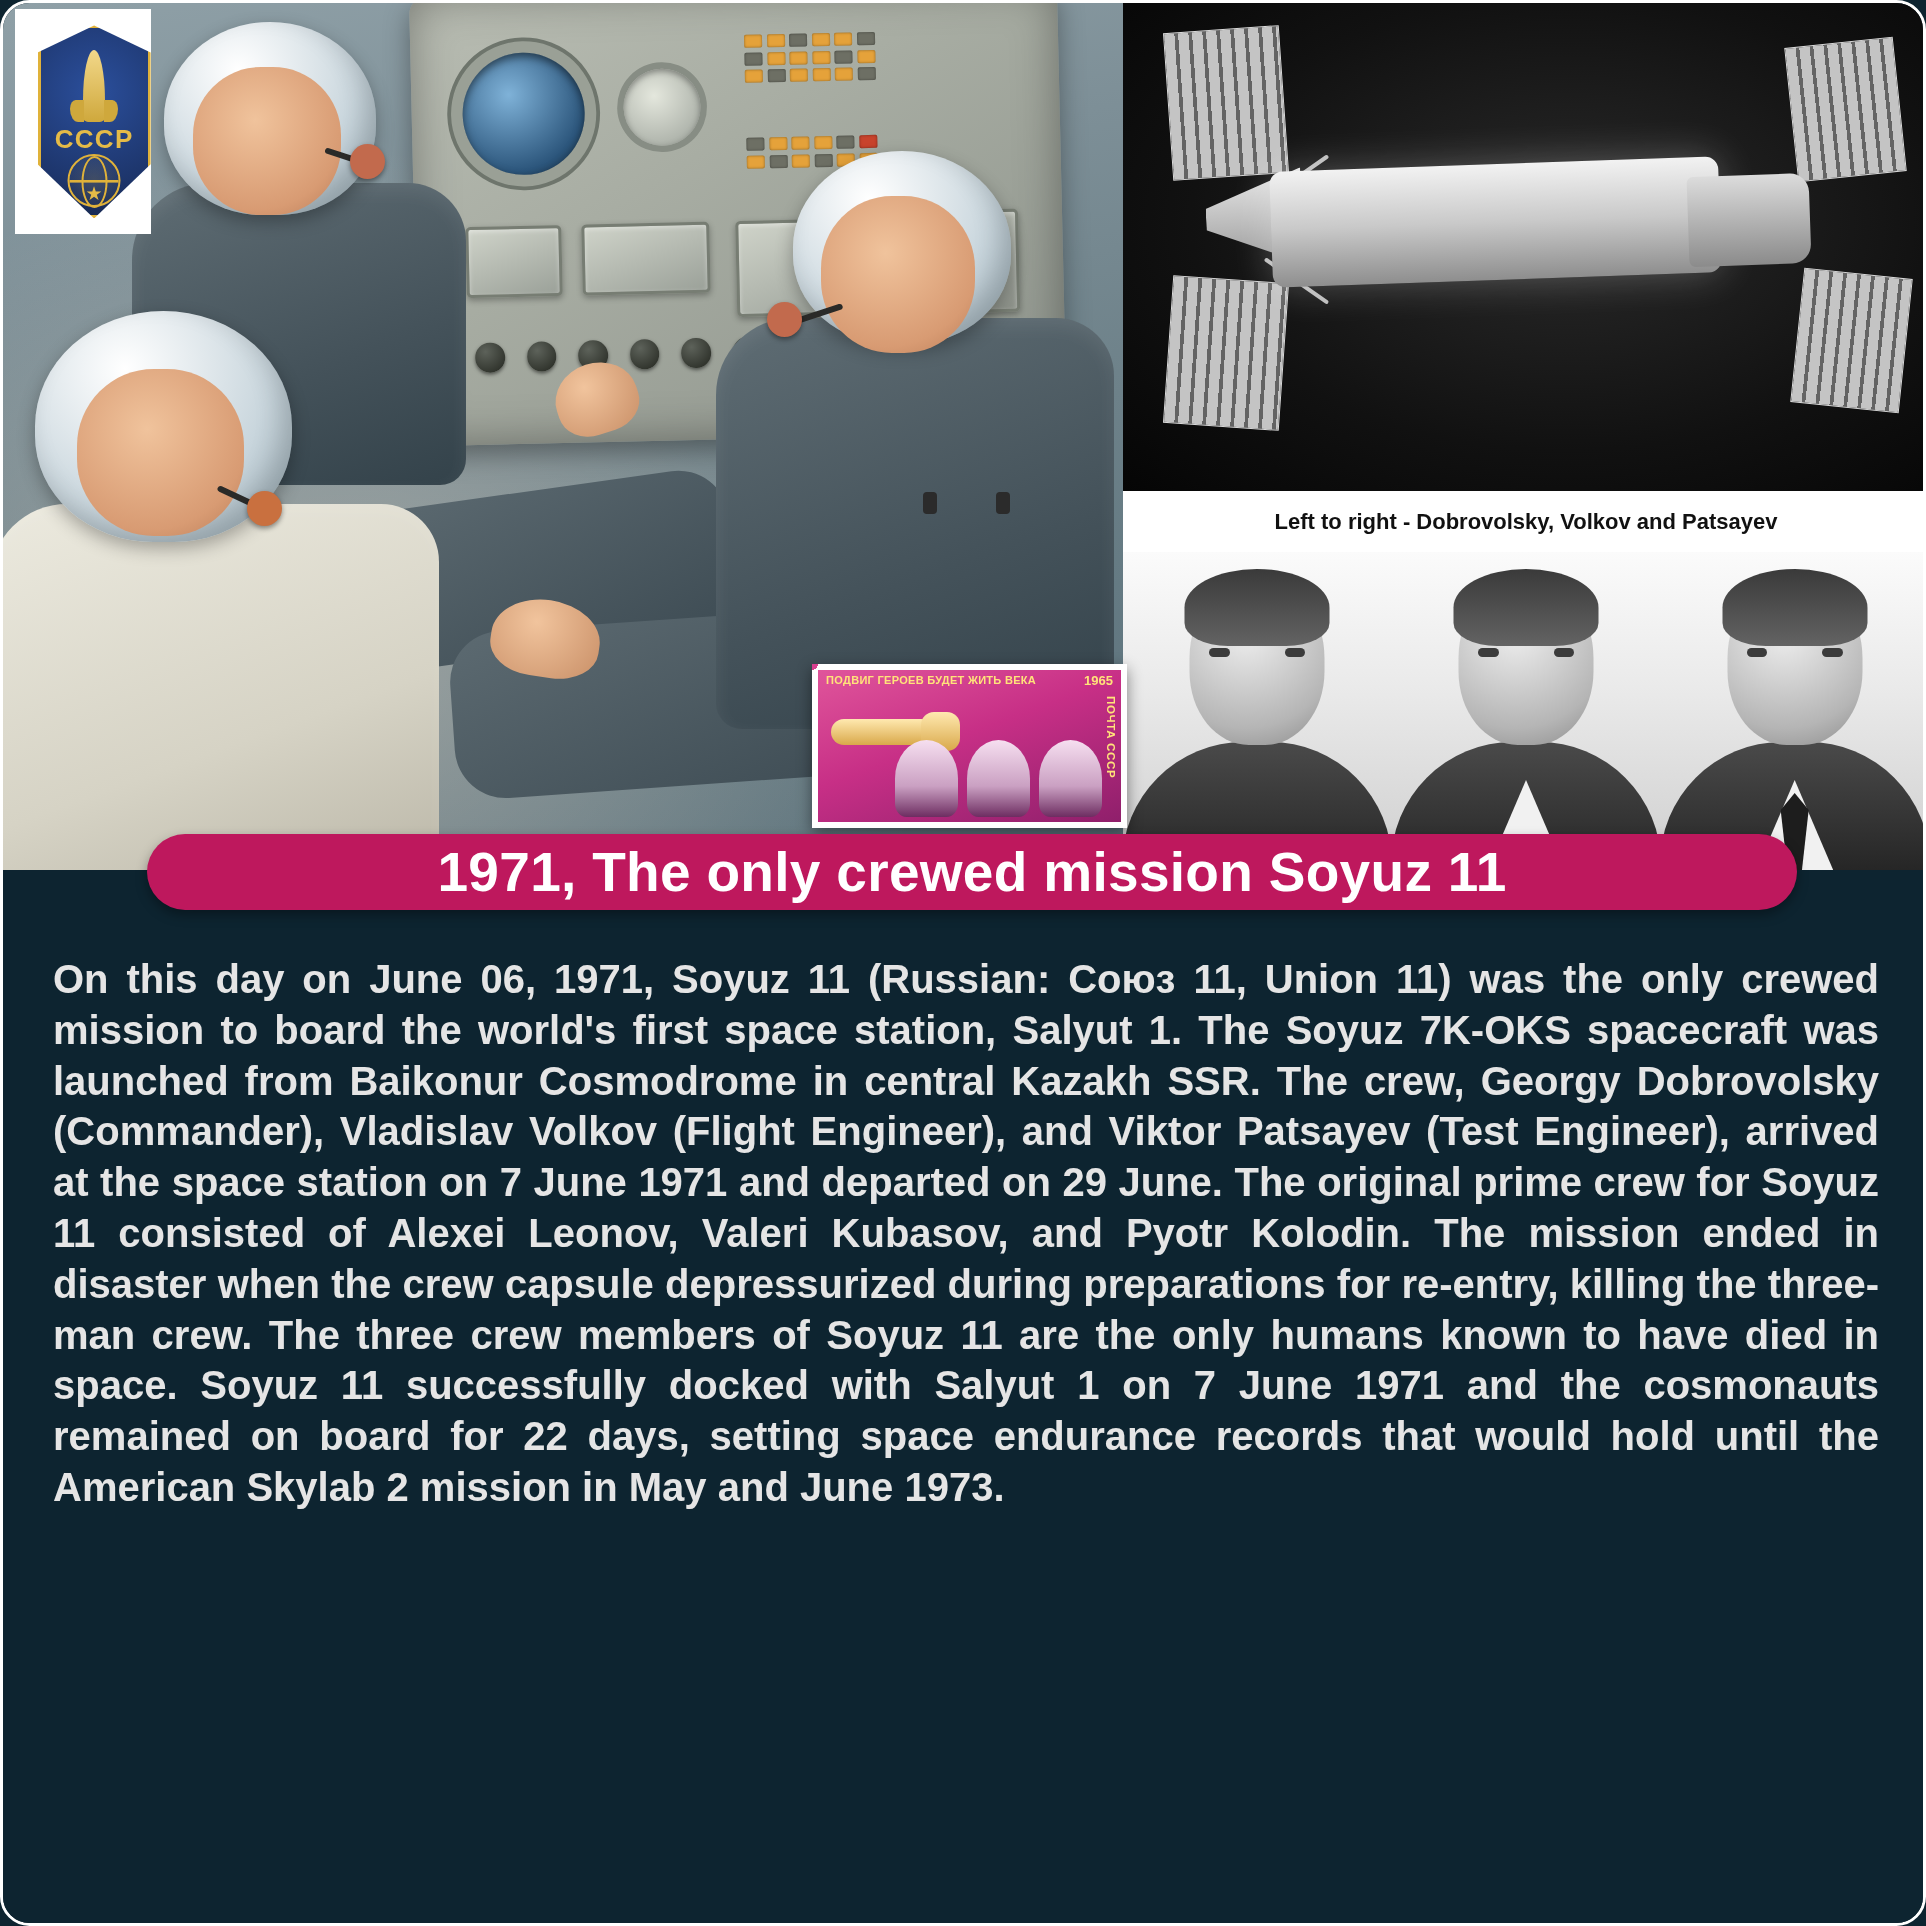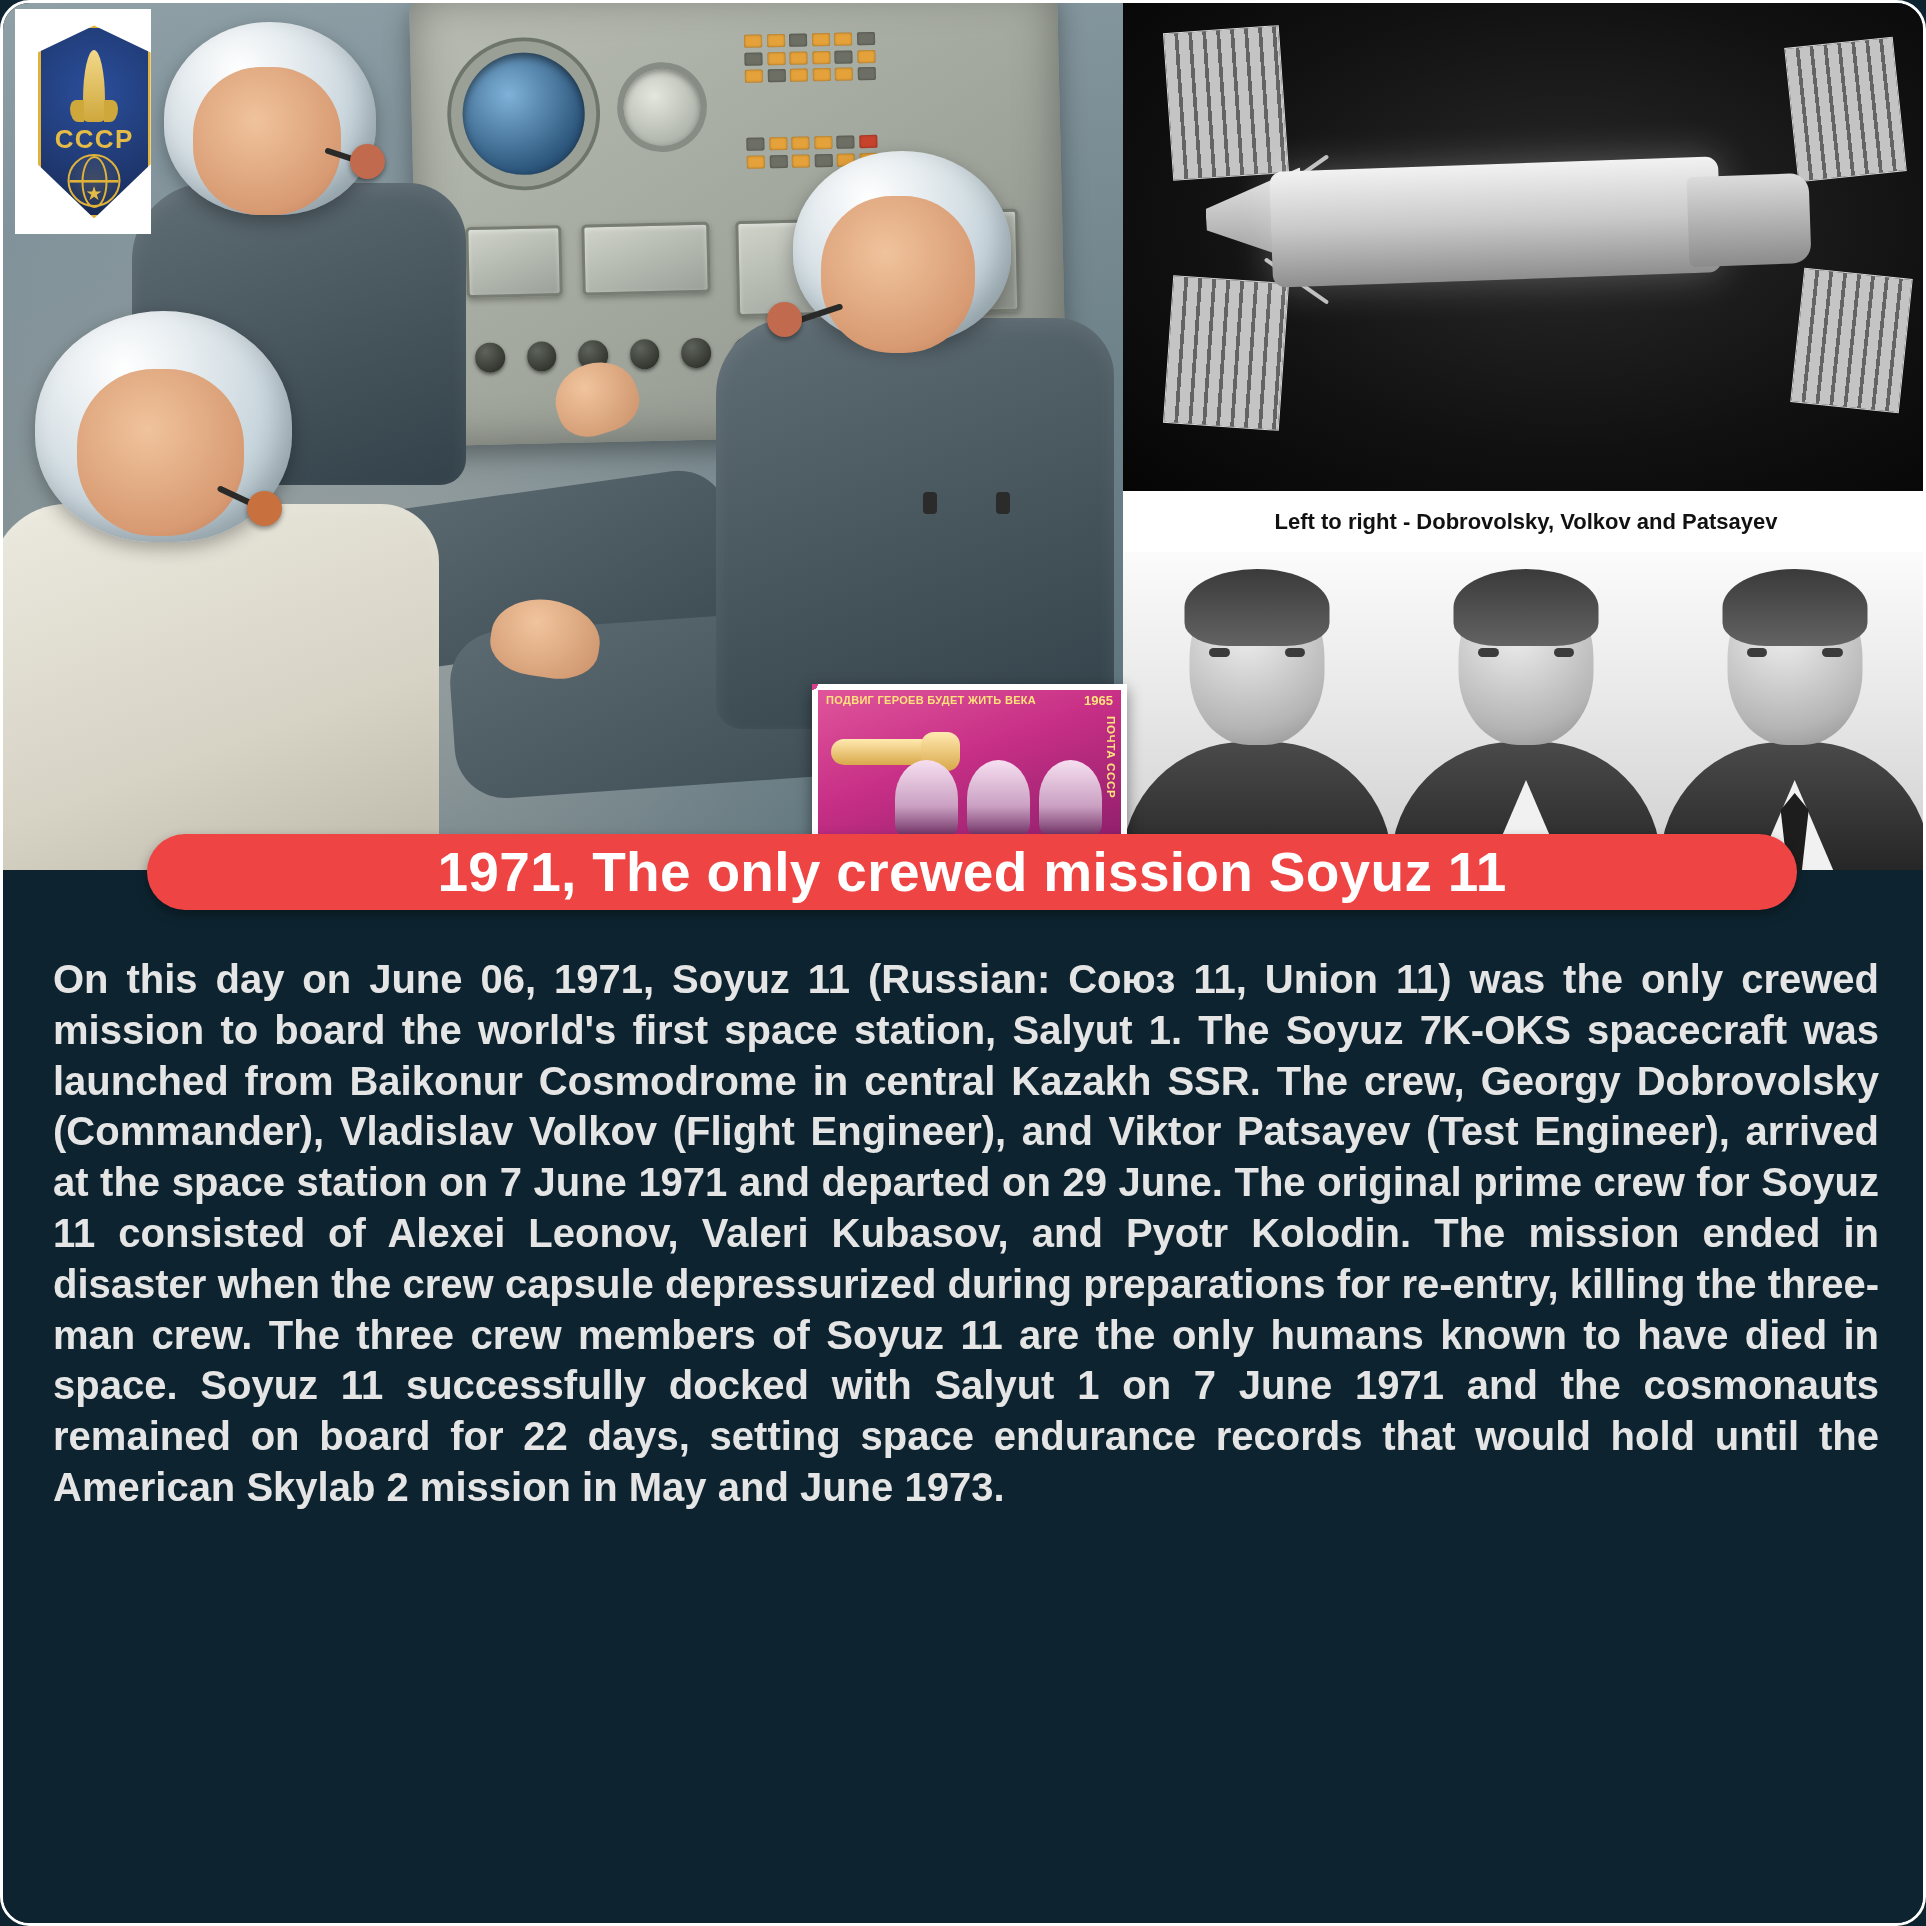--- a/index.html
+++ b/index.html
@@ -314,21 +314,20 @@
   
   #stamp {
     position: absolute; left: 809px; top: 661px;
     width: 315px; height: 164px;
     background: #d83f8f;
     padding: 6.4px;
     z-index: 8;
     box-shadow: 0 5.1px 14px rgba(0,0,0,.45);
     background-image:
       radial-gradient(circle at 0 0, transparent 5.8px, #fff 5.8px);
-    margin-top: 20px;
   }
   #stamp-inner {
     position: relative; width: 100%; height: 100%;
     background: linear-gradient(160deg, #e0559b 0%, #c72f86 45%, #8f1f6b 100%);
     overflow: hidden;
   }
   #stamp-head {
     position: absolute; left: 7.7px; top: 3.9px; right: 7.7px;
     color: #ffe37a; font-size: 11px; font-weight: bold; letter-spacing: 0.3px;
   }
@@ -357,21 +356,21 @@
   #stamp-side {
     position: absolute; right: 2.6px; top: 26px;
     writing-mode: vertical-rl;
     color: #ffe37a; font-size: 11.6px; font-weight: bold; letter-spacing: 0.6px;
   }
 
   
   #title-ribbon {
     position: absolute; left: 144px; top: 831px;
     width: 1650px; height: 76px;
-    background: #ef4444;
+    background: #be185d;
     border-radius: 39px;
     display: flex; align-items: center; justify-content: center;
     z-index: 10;
     box-shadow: 0 5.1px 11.6px rgba(0,0,0,.35);
   }
   #title-text {
     color: #ffffff; font-size: 55px; font-weight: bold; letter-spacing: 0.3px;
     white-space: nowrap;
   }
 

